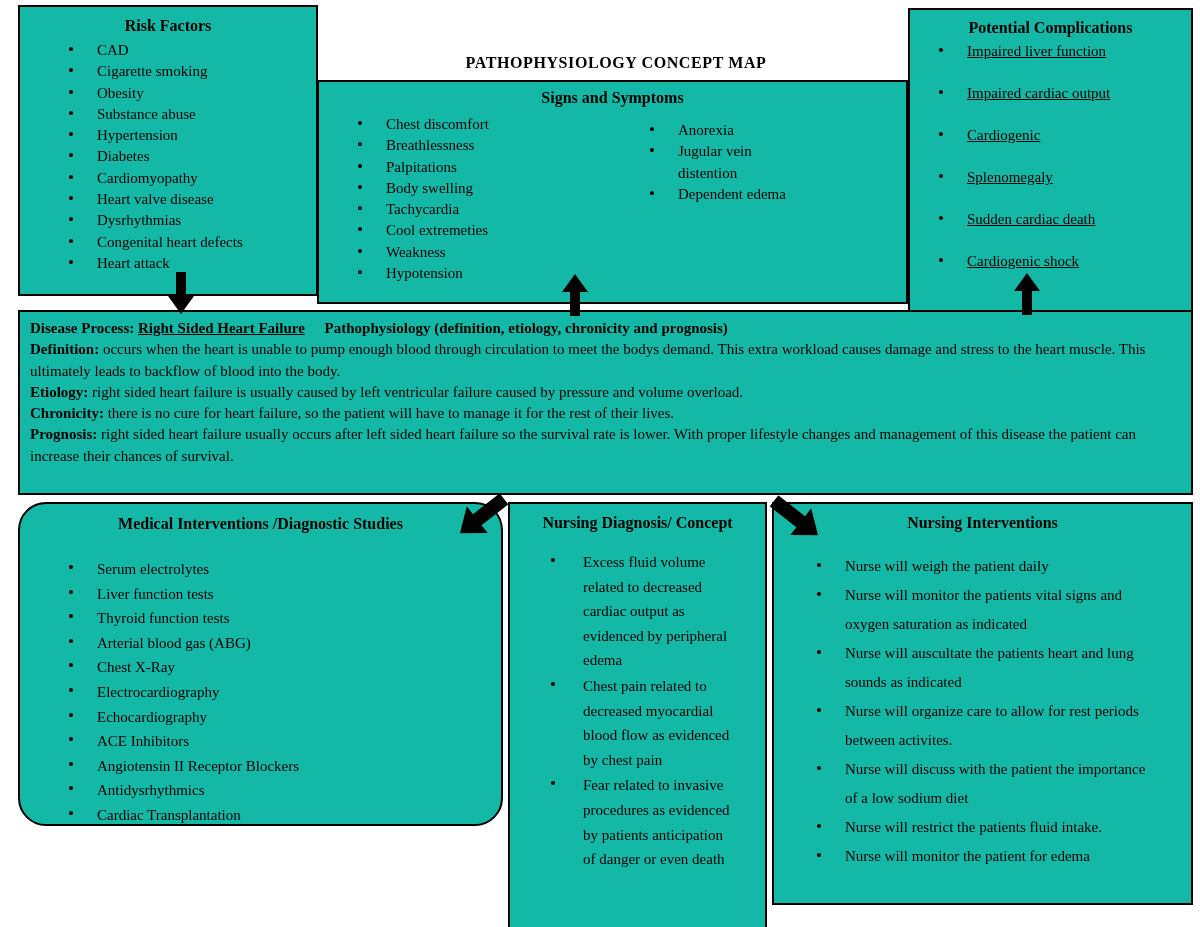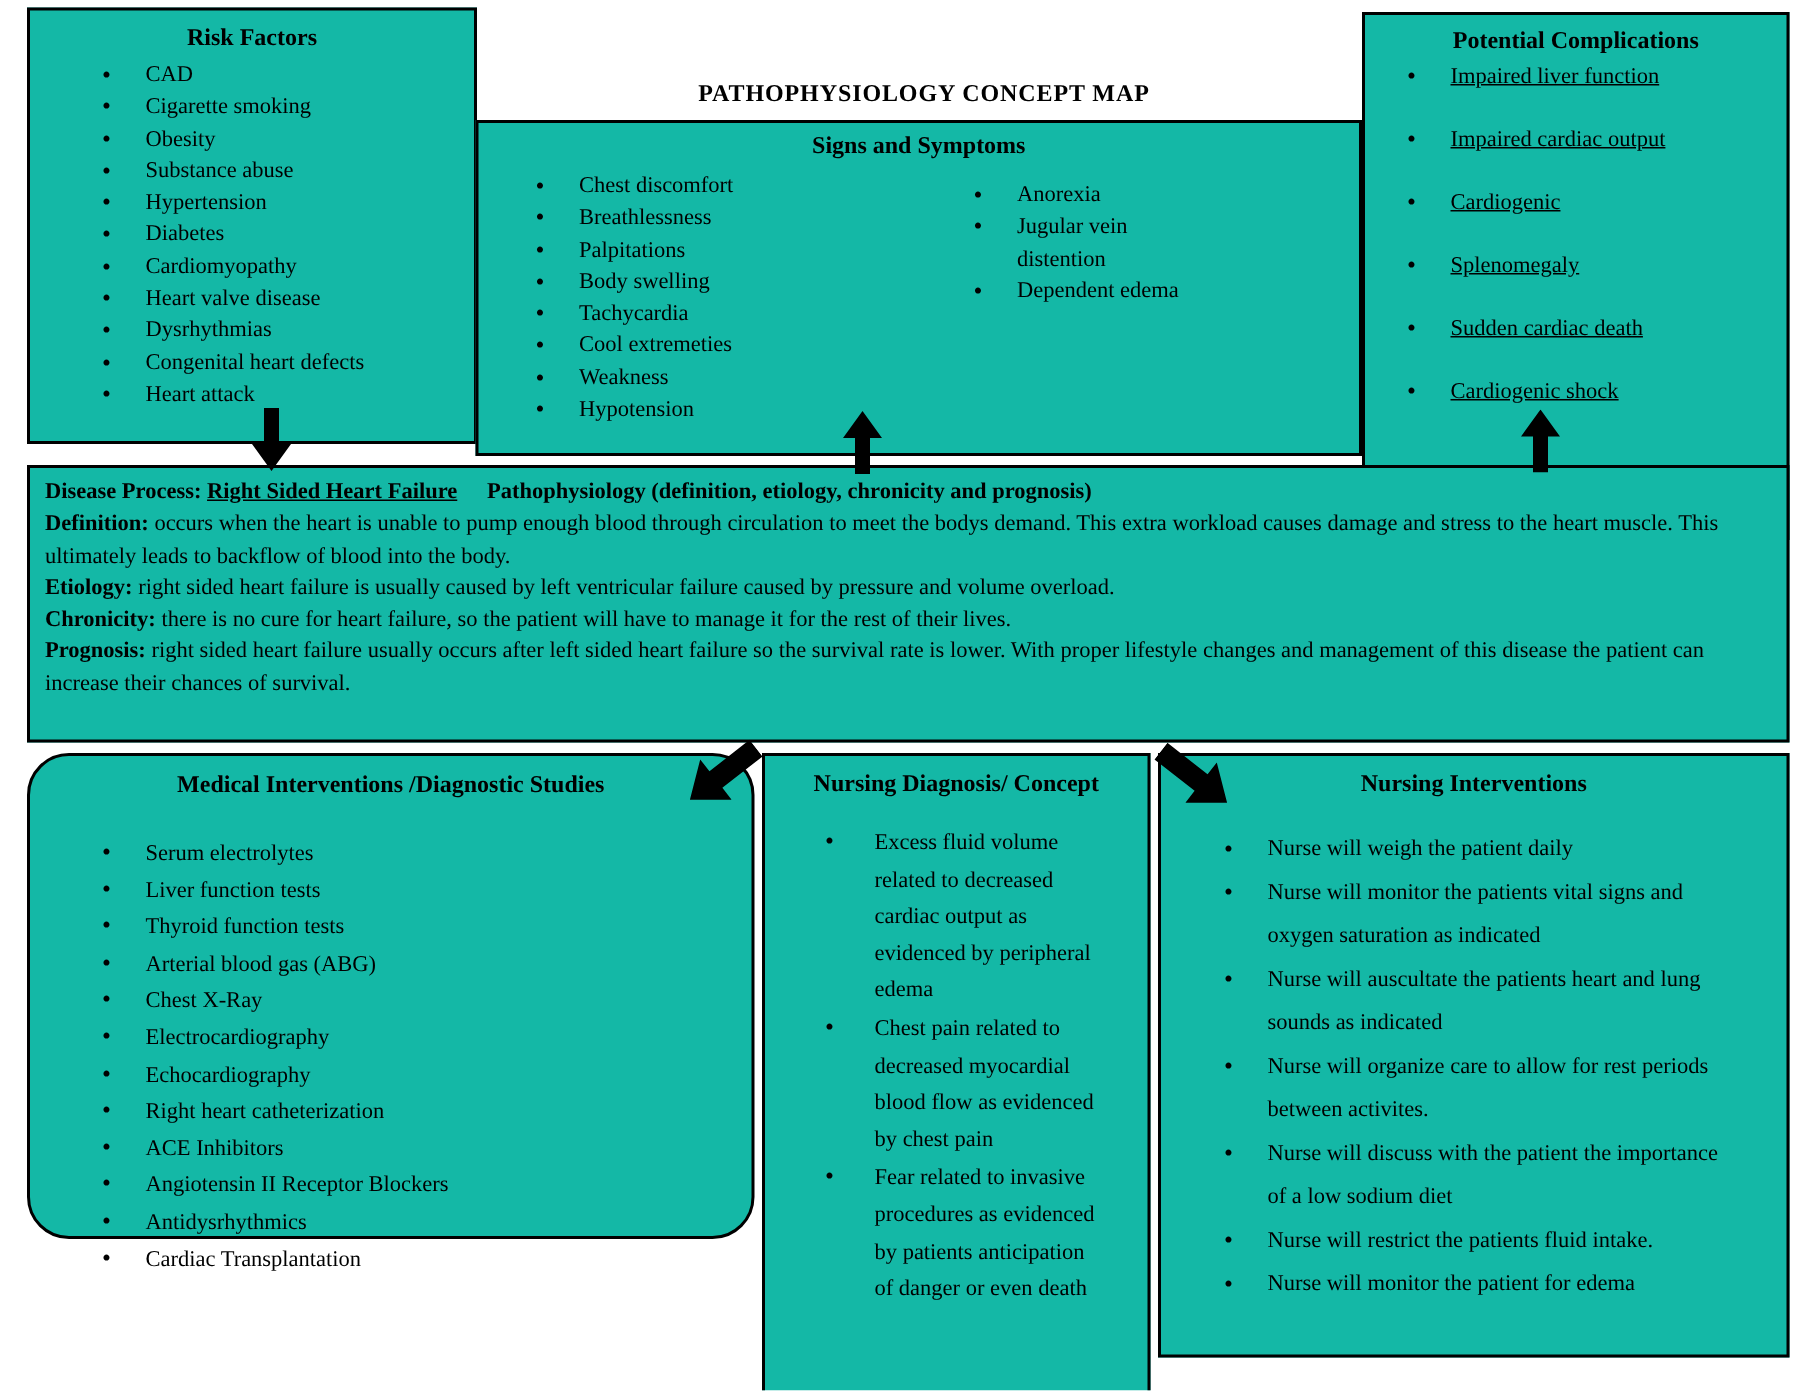--- a/index.html
+++ b/index.html
@@ -115,21 +115,20 @@
   <div class="box" id="medical-box" style="left:18px;top:502px;width:485px;height:324px;border-radius:28px;">
     <div class="heading">Medical Interventions /Diagnostic Studies</div>
     <ul class="bullets">
         <li>Serum electrolytes</li>
         <li>Liver function tests</li>
         <li>Thyroid function tests</li>
         <li>Arterial blood gas (ABG)</li>
         <li>Chest X-Ray</li>
         <li>Electrocardiography</li>
         <li>Echocardiography</li>
-        <li>Right heart catheterization</li>
         <li>ACE Inhibitors</li>
         <li>Angiotensin II Receptor Blockers</li>
         <li>Antidysrhythmics</li>
         <li>Cardiac Transplantation</li>
       </ul>
   </div>
 
   <div class="box" id="diag-box" style="left:508px;top:502px;width:259px;height:488px;">
     <div class="heading">Nursing Diagnosis/ Concept</div>
     <ul class="bullets">

